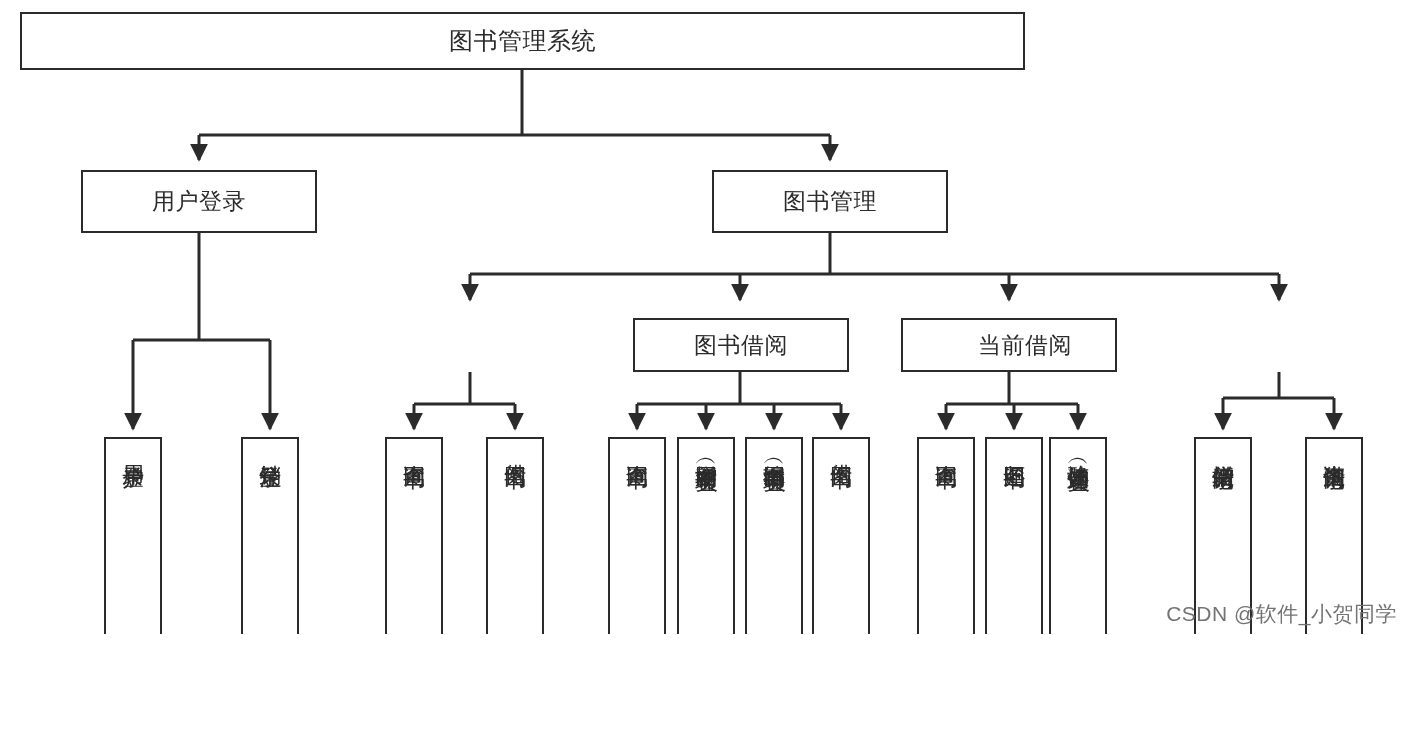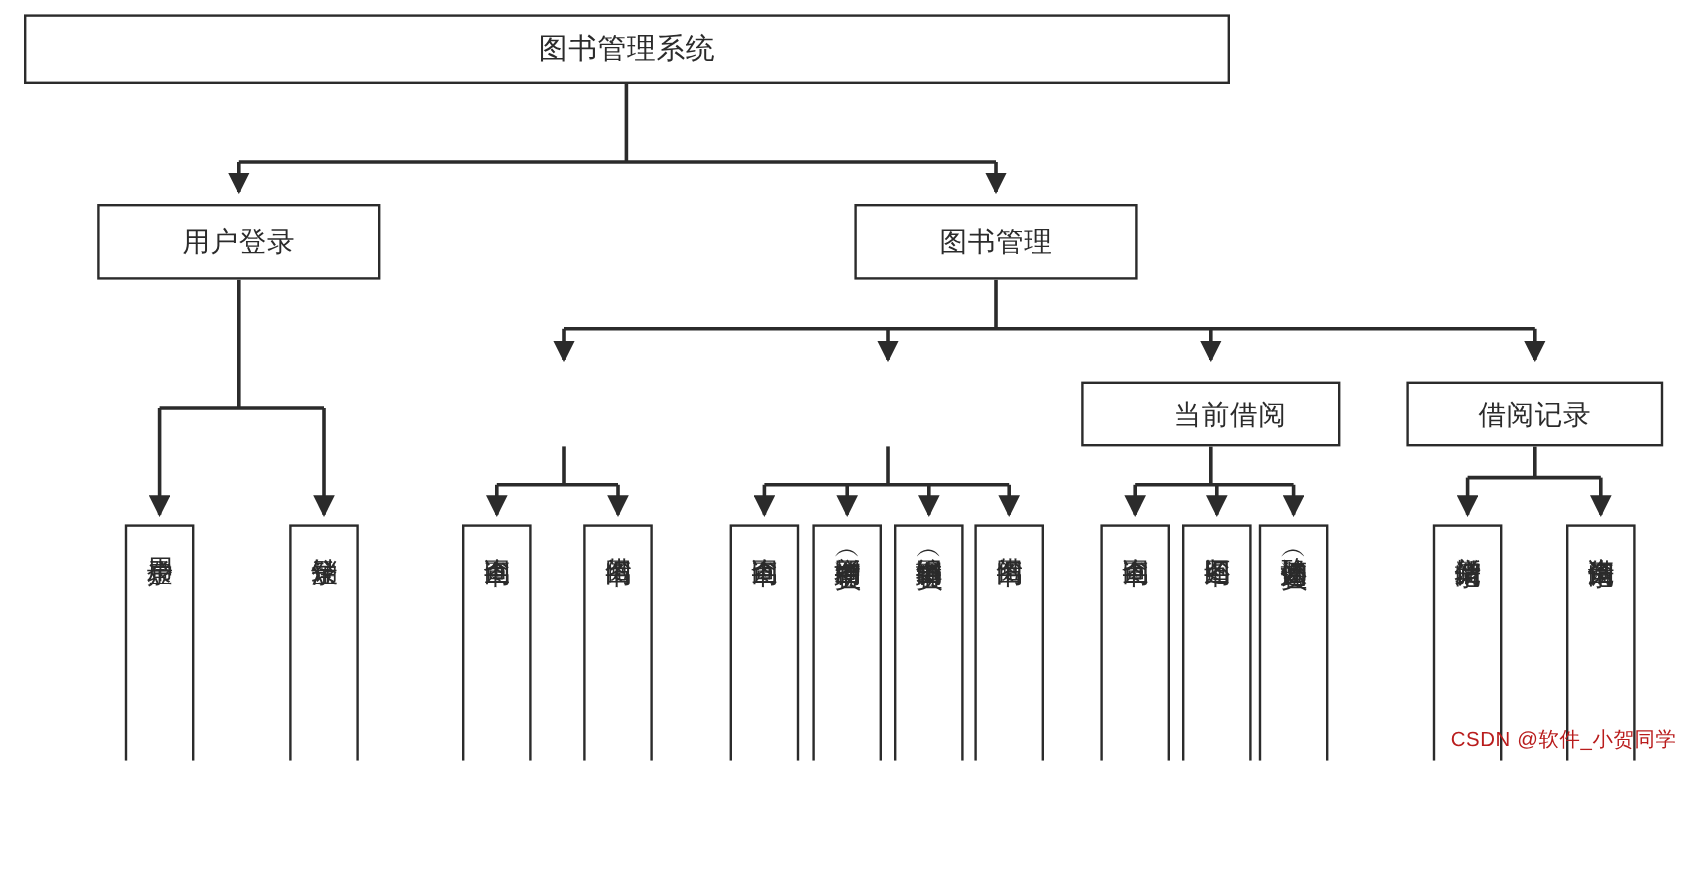--- a/index.html
+++ b/index.html
@@ -52,22 +52,22 @@
     text-orientation:upright;
     font-size:22px;
     line-height:1.12;
     letter-spacing:1px;
     white-space:nowrap;
   }
   .watermark{
     position:absolute;
     right:8px;
     bottom:6px;
-    font-size:17px;
-    color:#b91c1c;
+    font-size:21px;
+    color:#737373;
     white-space:nowrap;
     letter-spacing:0.5px;
   }
 </style>
 </head>
 <body>
 
 <div id="canvas">
 
   <svg id="wires" viewBox="0 0 1405 747" xmlns="http://www.w3.org/2000/svg">
@@ -127,28 +127,28 @@
 
   <div class="node horiz" style="left:81px;top:170px;width:236px;height:63px;">
     <span class="lbl">用户登录</span>
   </div>
 
   <div class="node horiz" style="left:712px;top:170px;width:236px;height:63px;text-align:right;">
     <span class="lbl">图书管理</span>
   </div>
 
 
+  <div class="node horiz" style="left:633px;top:318px;width:216px;height:54px;">
+    <span class="lbl">图书借阅</span>
+  </div>
 
   <div class="node horiz" style="left:901px;top:318px;width:216px;height:54px;padding-left:32px;">
     <span class="lbl">当前借阅</span>
   </div>
 
-  <div class="node horiz" style="left:1172px;top:318px;width:214px;height:54px;">
-    <span class="lbl">借阅记录</span>
-  </div>
 
   <div class="node vert" style="left:104px;top:437px;width:58px;height:296px;">
     <span class="lbl">用户登录</span>
   </div>
 
   <div class="node vert" style="left:241px;top:437px;width:58px;height:296px;">
     <span class="lbl">注销登录</span>
   </div>
 
   <div class="node vert" style="left:385px;top:437px;width:58px;height:296px;">

